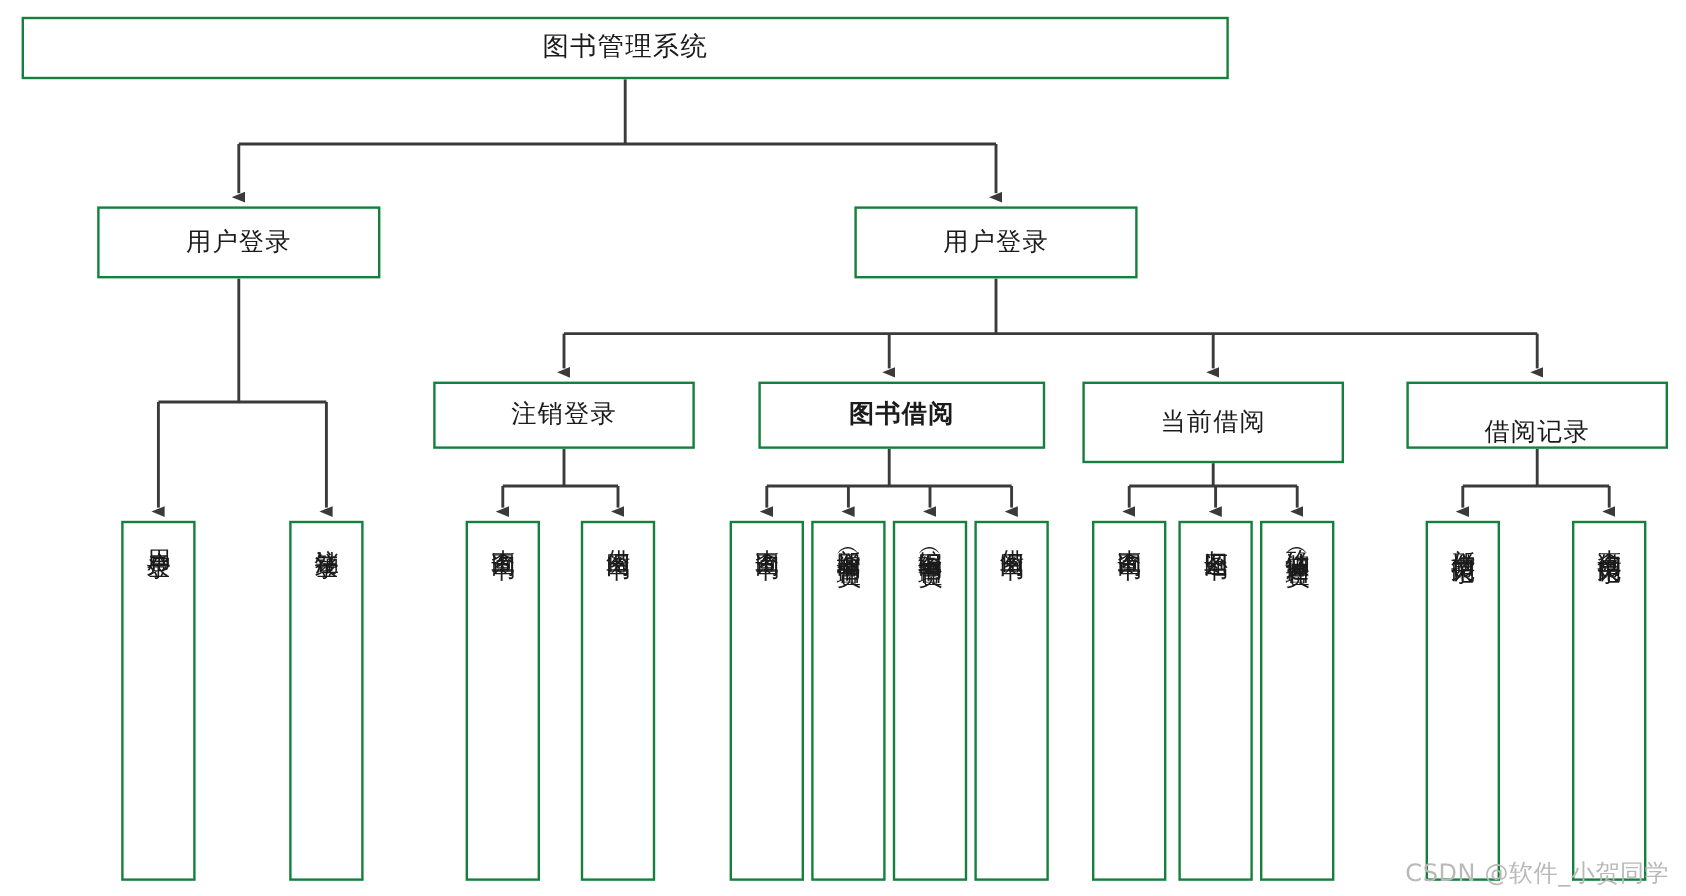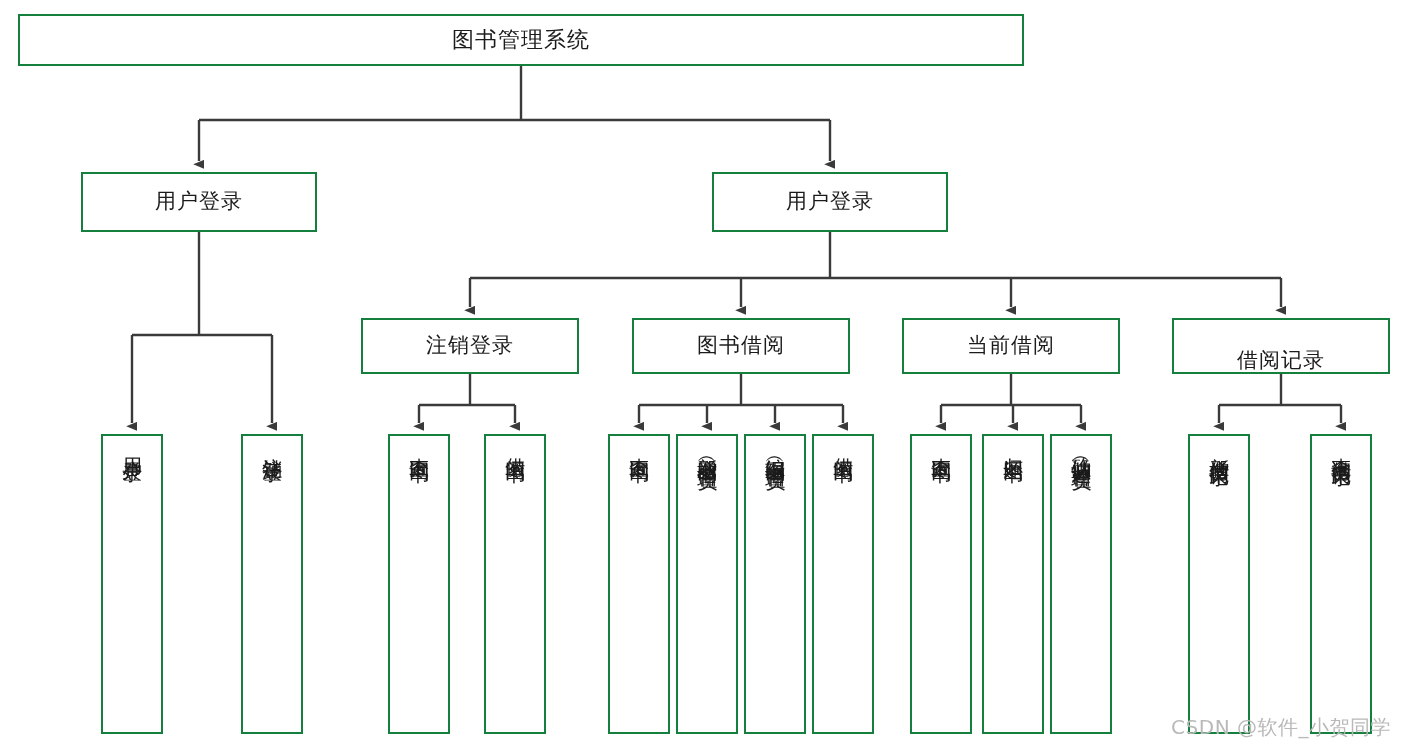--- a/index.html
+++ b/index.html
@@ -123,24 +123,24 @@
       </div>
       <div class="node horiz" style="left: 81px; top: 172px; width: 236px; height: 60px;">
         <span class="label">用户登录</span>
       </div>
       <div class="node horiz" style="left: 712px; top: 172px; width: 236px; height: 60px;">
         <span class="label">用户登录</span>
       </div>
       <div class="node horiz" style="left: 361px; top: 318px; width: 218px; height: 56px;">
         <span class="label">注销登录</span>
       </div>
-      <div class="node horiz" style="left: 632px; top: 318px; width: 218px; height: 56px;">
+      <div class="node horiz" style="left: 632px; top: 318px; width: 239px; height: 56px; font-weight: bold;">
         <span class="label">图书借阅</span>
       </div>
-      <div class="node horiz" style="left: 902px; top: 318px; width: 218px; height: 56px;">
+      <div class="node horiz" style="left: 902px; top: 318px; width: 218px; height: 68px;">
         <span class="label">当前借阅</span>
       </div>
       <div class="node horiz" style="left: 1172px; top: 318px; width: 218px; height: 56px; align-items: flex-end;">
         <span class="label">借阅记录</span>
       </div>
       <div class="node vert" style="left: 101px; top: 434px; width: 62px; height: 300px;">
         <span class="label">用户登录</span>
       </div>
       <div class="node vert" style="left: 241px; top: 434px; width: 62px; height: 300px;">
         <span class="label">注销登录</span>

